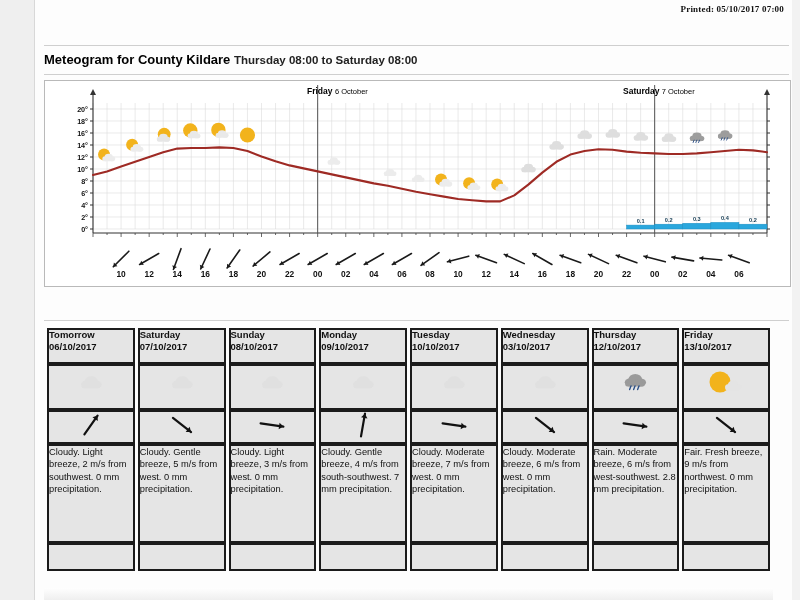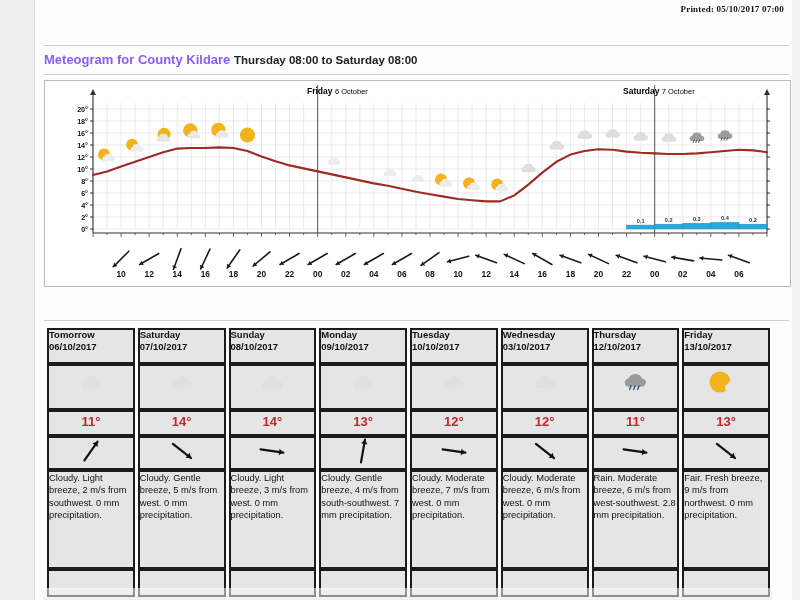--- a/index.html
+++ b/index.html
@@ -22,21 +22,21 @@
     position:absolute;right:8px;top:2px;
     font-size:9px;font-weight:bold;letter-spacing:.2px;
     font-family:"Liberation Serif", serif;
   }
   .title{
     font-size:30px;font-weight:bold;letter-spacing:-.6px;
     margin:6px 0 0 0;line-height:1.05;
   }
   .rule{position:absolute;left:44px;top:45px;width:745px;height:1px;background:#cfcfcf;}
   .subhead{position:absolute;left:44px;top:52px;font-size:13px;font-weight:bold;}
-  .subhead .blue{color:#8b5cf6;}
+  .subhead .blue{color:#000000;}
   .subhead .range{color:#222;font-size:11.5px;font-weight:bold;text-align:right;}
   .rule2{position:absolute;left:44px;top:74px;width:745px;height:1px;background:#cfcfcf;}
 
   
   .meteo{
     position:absolute;left:44px;top:80px;width:745px;height:205px;
     background:#ffffff;border:1px solid #b9b9b9;
   }
   .meteo svg{display:block;}
   .daylabel{font-size:8.5px;font-weight:bold;fill:#000;}
@@ -592,30 +592,20 @@
           <td class="icon"><svg width="52" height="38" viewBox="0 0 52 38">
               <circle cx="20" cy="16" r="10.5" fill="#f2b31c"></circle>
               <g>
                 <ellipse cx="29.43" cy="21.05" rx="4.41" ry="3.1500000000000004" fill="#e4e4e4"></ellipse>
                 <ellipse cx="33.21" cy="18.53" rx="5.25" ry="3.9899999999999998" fill="#e4e4e4"></ellipse>
                 <ellipse cx="37.2" cy="21.155" rx="4.41" ry="3.1500000000000004" fill="#e4e4e4"></ellipse>
                 <rect x="25.439999999999998" y="21.05" width="15.120000000000001" height="3.1500000000000004" rx="1.5750000000000002" fill="#e4e4e4"></rect>
               </g>
             </svg></td>
         </tr>
-    <tr id="row-temp">
-          <td class="temp"><span class="tval">11°</span></td>
-          <td class="temp"><span class="tval">14°</span></td>
-          <td class="temp"><span class="tval">14°</span></td>
-          <td class="temp"><span class="tval">13°</span></td>
-          <td class="temp"><span class="tval">12°</span></td>
-          <td class="temp"><span class="tval">12°</span></td>
-          <td class="temp"><span class="tval">11°</span></td>
-          <td class="temp"><span class="tval">13°</span></td>
-        </tr>
     <tr id="row-wind">
           <td class="wind"><svg width="46" height="26" viewBox="0 0 46 26">
               <line x1="16.403870981962967" y1="22.420248509323407" x2="29.596129018037033" y2="3.5797514906765944" stroke="#111" stroke-width="2.2" stroke-linecap="round"></line>
               <polygon points="29.596129018037033,3.5797514906765944 29.762030951559666,8.977202421296848 24.46744240439773,5.269891608855263" fill="#111"></polygon>
             </svg></td>
           <td class="wind"><svg width="46" height="26" viewBox="0 0 46 26">
               <line x1="13.937876333522697" y1="5.919893033754931" x2="32.062123666477305" y2="20.08010696624507" stroke="#111" stroke-width="2.2" stroke-linecap="round"></line>
               <polygon points="32.062123666477305,20.08010696624507 26.663387118437896,19.963300781205284 30.642714544785697,14.869993940094997" fill="#111"></polygon>
             </svg></td>
           <td class="wind"><svg width="46" height="26" viewBox="0 0 46 26">

